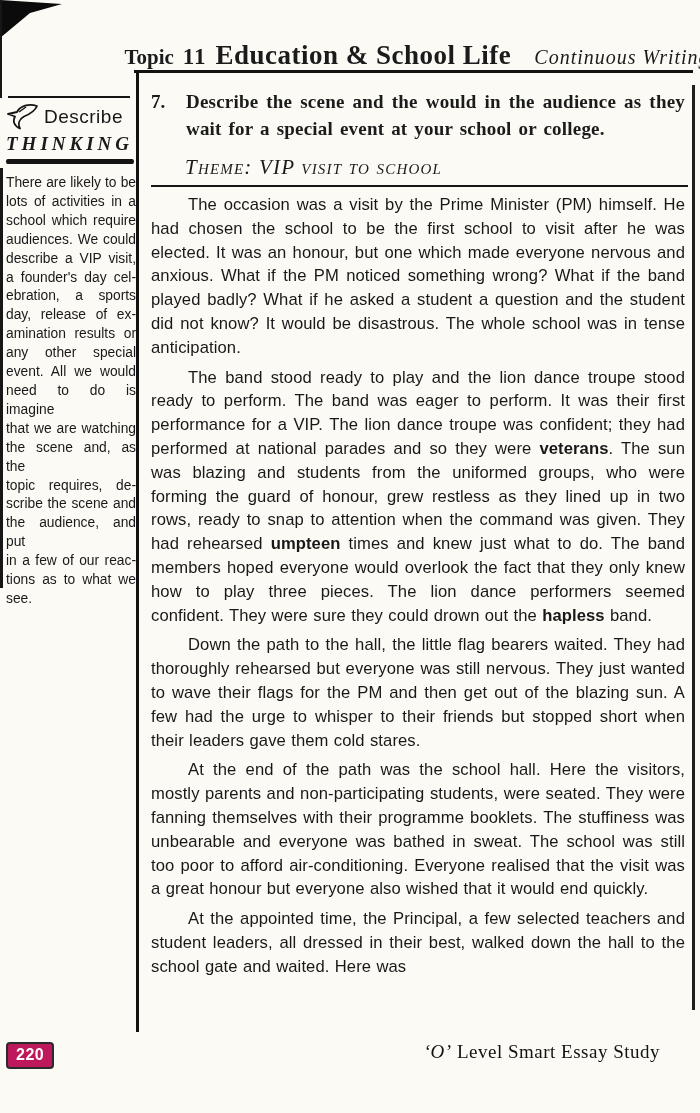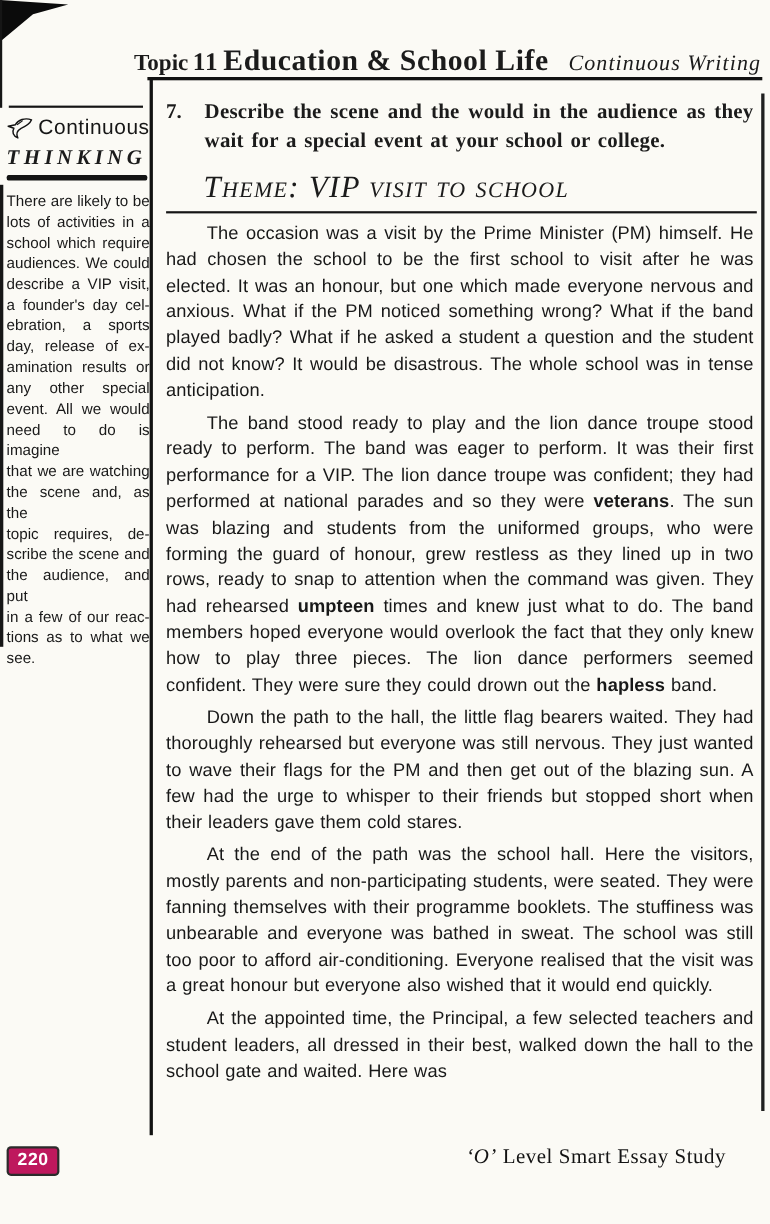--- a/index.html
+++ b/index.html
@@ -12,21 +12,21 @@
   .corner-wedge{position:absolute;top:0;left:0;}
   .edge{position:absolute;background:#161616;}
   .edge-left-top{left:0;top:0;width:2px;height:98px;}
   .edge-left-mid{left:0;top:168px;width:3px;height:420px;}
   .edge-right{left:692px;top:85px;width:3px;height:925px;background:#1f1f1f;}
   .header-rule{position:absolute;left:134px;top:70px;width:559px;height:2.5px;background:#121212;}
   .main-vline{position:absolute;left:136px;top:70px;width:2.5px;height:962px;background:#121212;}
   
   .header-row{
     position:absolute;left:142px;top:40px;width:550px;
-    display:flex;align-items:baseline;justify-content:flex-end;gap:4px;
+    display:flex;align-items:baseline;justify-content:center;gap:9px;
     font-family:"Liberation Serif",serif;white-space:nowrap;
   }
   .topic-label{font-weight:700;font-size:21px;}
   .topic-number{font-weight:700;font-size:23px;letter-spacing:1px;}
   .topic-title{font-weight:700;font-size:27px;letter-spacing:0.5px;}
   .section-label{font-style:italic;font-size:20px;margin-left:14px;letter-spacing:1px;}
   
   .sidebar{position:absolute;left:6px;top:96px;width:130px;}
   .sb-rule-top{height:2px;background:#141414;width:122px;margin-left:2px;}
   .sb-logo-row{display:flex;align-items:center;gap:4px;margin-top:5px;}
@@ -46,21 +46,21 @@
   .q-number{
     font-family:"Liberation Serif",serif;font-weight:700;font-size:19px;
     line-height:27px;flex:0 0 22px;
   }
   .q-text{
     font-family:"Liberation Serif",serif;font-weight:700;font-size:19px;
     line-height:27px;text-align:justify;letter-spacing:0.2px;word-spacing:2px;flex:1;
   }
   .theme-line{
     margin:13px 0 0 34px;font-family:"Liberation Serif",serif;font-style:italic;
-    font-variant:small-caps;font-size:28px;letter-spacing:1.2px;white-space:nowrap;
+    font-variant:small-caps;font-size:21px;letter-spacing:1.2px;white-space:nowrap;
   }
   .theme-rule{margin-top:5px;height:2px;background:#151515;width:537px;}
   .essay p{
     margin:6px 0 0;text-indent:37px;font-size:16.6px;line-height:23.8px;
     text-align:justify;letter-spacing:0.1px;word-spacing:0.6px;color:#181818;
   }
   .essay p span.b{font-weight:700;}
   
   .page-badge{
     position:absolute;left:8px;top:1044px;background:#be185d;color:#fff;
@@ -92,21 +92,21 @@
   <span class="section-label">Continuous Writing</span>
 </div>
 
 <div class="sidebar">
   <div class="sb-rule-top"></div>
   <div class="sb-logo-row">
     <svg width="34" height="28" viewBox="0 0 34 28">
       <path d="M31 3 C23 0 14 3 11 9 L2 11 L9 13.5 C6.5 18 8 23 14 25.5 C11.5 20.5 13.5 16 18 13.5 C24 11 29 8 31 3 Z" fill="none" stroke="#141414" stroke-width="1.8" stroke-linejoin="round"></path>
       <path d="M13 9 L20 4" stroke="#141414" stroke-width="1.4" fill="none"></path>
     </svg>
-    <span class="sb-brand">Continuous</span>
+    <span class="sb-brand">Describe</span>
   </div>
   <div class="sb-title">THINKING</div>
   <div class="sb-rule-thick"></div>
   <div class="sb-note">There are likely to be
 lots of activities in a
 school which require
 audiences. We could
 describe a VIP visit,
 a founder's day cel-
 ebration, a sports

